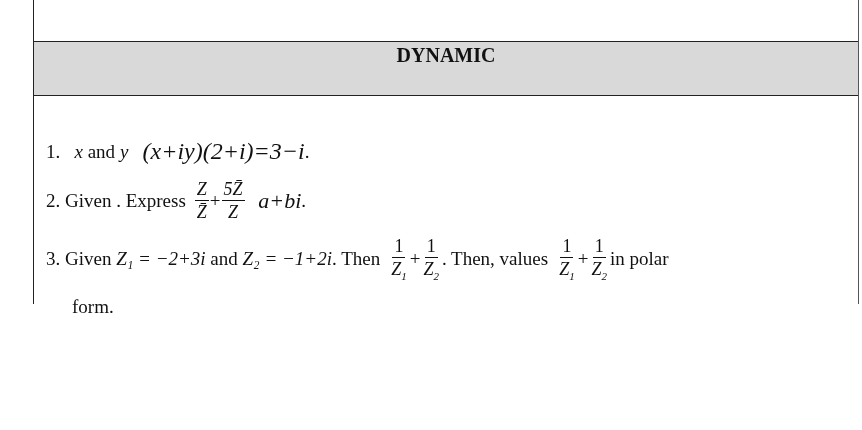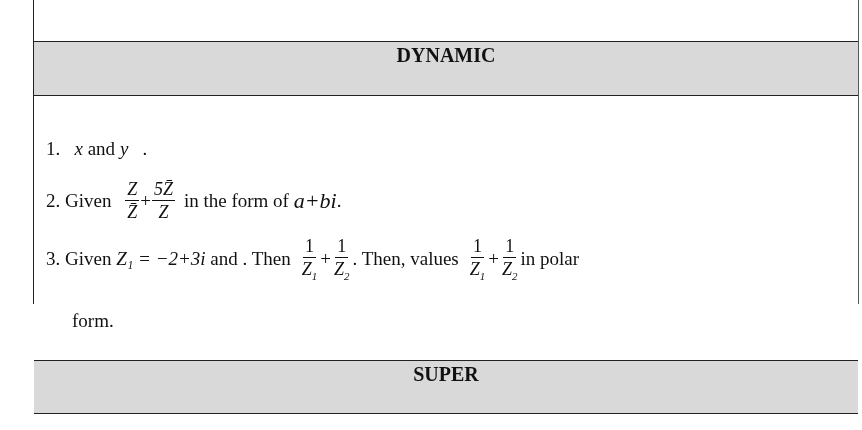--- a/index.html
+++ b/index.html
@@ -33,47 +33,50 @@
     <div class="title">DYNAMIC</div>
   </div>
 
   <div class="q" style="top:138px;">
     <span>1.</span>&nbsp;
     &nbsp;
     <span class="it">x</span>&nbsp;
     <span>and</span>&nbsp;
     <span class="it">y</span>&nbsp;
     &nbsp;
+    <span class="m it big">(x+iy)(2+i)=3−i</span>
     <span>.</span>
   </div>
 
   <div class="q" style="top:180px;">
     <span>2.</span>&nbsp;
     <span>Given</span>&nbsp;
+    <span>. Express</span>
     <span class="sp"></span>
     <span class="frac it">
       <span class="num">Z</span>
       <span class="den">Z̄</span>
     </span>
     <span>+</span>
     <span class="frac it">
       <span class="num">5Z̄</span>
       <span class="den">Z</span>
     </span>
     <span class="sp"></span>
-    <span>in the form of</span>&nbsp;
+    &nbsp;
     <span class="m it" style="font-size:22px">a+bi</span>
     <span>.</span>
   </div>
 
   <div class="q" style="top:237px;">
     <span>3.</span>&nbsp;
     <span>Given</span>&nbsp;
     <span class="m it">Z₁ = −2+3i</span>&nbsp;
     <span>and</span>&nbsp;
+    <span class="m it">Z₂ = −1+2i</span>
     <span>. Then</span>
     <span class="sp"></span>
     <span class="frac">
       <span class="num">1</span>
       <span class="den it"><span>Z</span><sub>1</sub></span>
     </span>
     <span>+</span>
     <span class="frac">
       <span class="num">1</span>
       <span class="den it"><span>Z</span><sub>2</sub></span>
@@ -84,21 +87,18 @@
       <span class="num">1</span>
       <span class="den it"><span>Z</span><sub>1</sub></span>
     </span>
     <span>+</span>
     <span class="frac">
       <span class="num">1</span>
       <span class="den it"><span>Z</span><sub>2</sub></span>
     </span>
     <span>in polar</span>
   </div>
-  <div class="q" style="top:310px; left:38px;">
+  <div class="q" style="top:296px; left:38px;">
     <span>form.</span>
   </div>
 
-  <div class="row-gray" id="sup">
-    <div class="title">SUPER</div>
-  </div>
 
 </div>
 
 </body></html>

